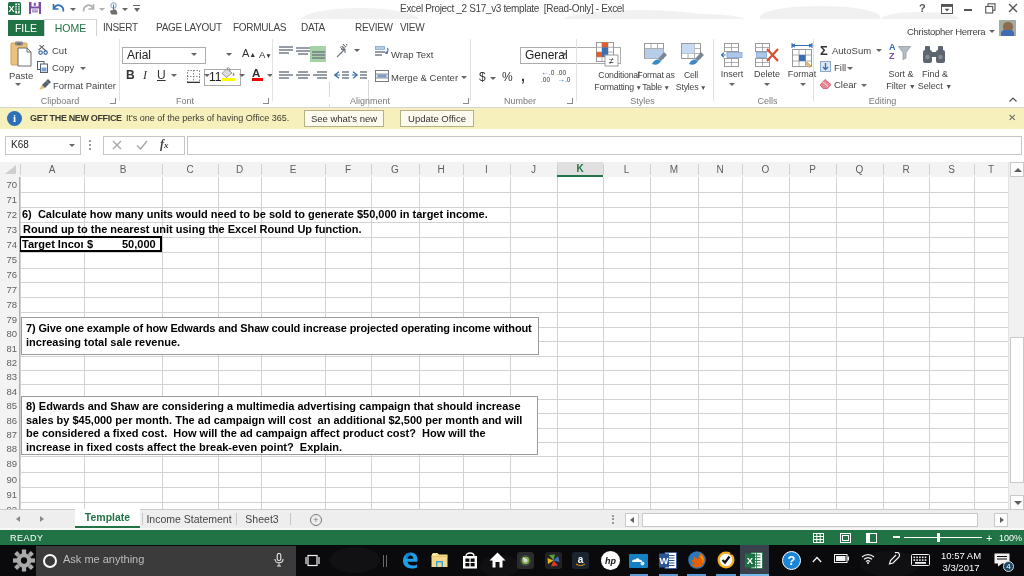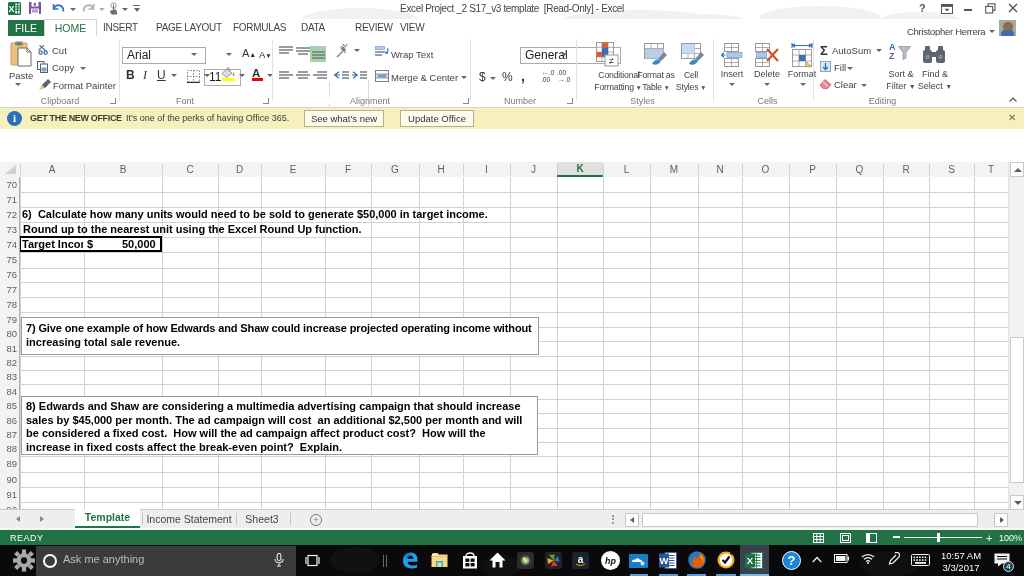--- a/index.html
+++ b/index.html
@@ -366,20 +366,37 @@
         <path d="M0.5 4.5 L4 1 L7.5 4.5" stroke="#555" stroke-width="1.2" fill="none"></path>
       </svg>
   </div>
   <div id="msgbar" class="abs">
     <div class="abs" style="left:7px;top:3px;width:15px;height:15px;border-radius:50%;background:#2c70b8;color:#fff;font-size:11px;font-weight:bold;text-align:center;line-height:15px;font-family:'Liberation Serif',serif;">i</div>
     <div class="abs" style="left:30px;top:5px;font-size:9px;letter-spacing:-0.35px;font-weight:bold;color:#3b3b33;">GET THE NEW OFFICE</div>
     <div class="abs" style="left:126px;top:5px;font-size:9px;color:#3b3b33;">It's one of the perks of having Office 365.</div>
     <div class="msgbtn" style="left:304px;width:78px;">See what's new</div>
     <div class="msgbtn" style="left:400px;width:72px;">Update Office</div>
     <div class="abs" style="left:1008px;top:4px;font-size:10px;color:#666;">✕</div>
+  </div>
+  <div id="fbar" class="abs">
+    <div class="fbox" style="left:5px;width:74px;">
+      <div class="abs" style="left:5px;top:2px;font-size:10px;color:#222;">K68</div>
+      <div class="carr abs" style="left:63px;top:7px;"></div>
+    </div>
+    <div class="abs" style="left:89px;top:11px;width:1px;height:10px;border-left:2px dotted #9a9a9a;"></div>
+    <div class="fbox" style="left:103px;width:80px;">
+      <svg class="abs" style="left:8px;top:3px" width="10" height="10" viewBox="0 0 10 10">
+          <path d="M1 1 L9 9 M9 1 L1 9" stroke="#ababab" stroke-width="1.5"></path>
+        </svg>
+      <svg class="abs" style="left:32px;top:3px" width="12" height="10" viewBox="0 0 12 10">
+          <path d="M1 5.5 L4.5 9 L11 1" stroke="#ababab" stroke-width="1.6" fill="none"></path>
+        </svg>
+      <div class="abs" style="left:56px;top:0px;font-size:12px;font-style:italic;font-weight:bold;color:#444;font-family:'Liberation Serif',serif;">f<span style="font-size:9px;">x</span></div>
+    </div>
+    <div class="fbox" style="left:187px;width:833px;"></div>
   </div>
   <div id="colhead" class="abs">
     <svg class="abs" style="left:0;top:0" width="19" height="15" viewBox="0 0 19 15">
         <path d="M16 3 L16 12 L5 12 Z" fill="#cfcfcf"></path>
       </svg>
     <div class="ch" style="left:20px;width:64px;">A</div>
     <div class="ch" style="left:84px;width:78px;">B</div>
     <div class="ch" style="left:162px;width:56px;">C</div>
     <div class="ch" style="left:218px;width:43px;">D</div>
     <div class="ch" style="left:261px;width:64px;">E</div>

